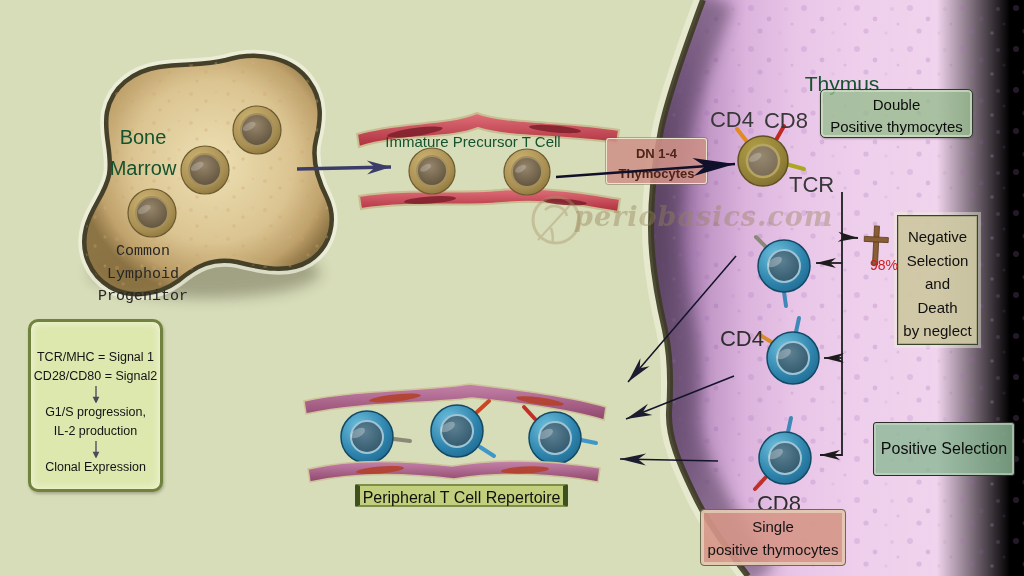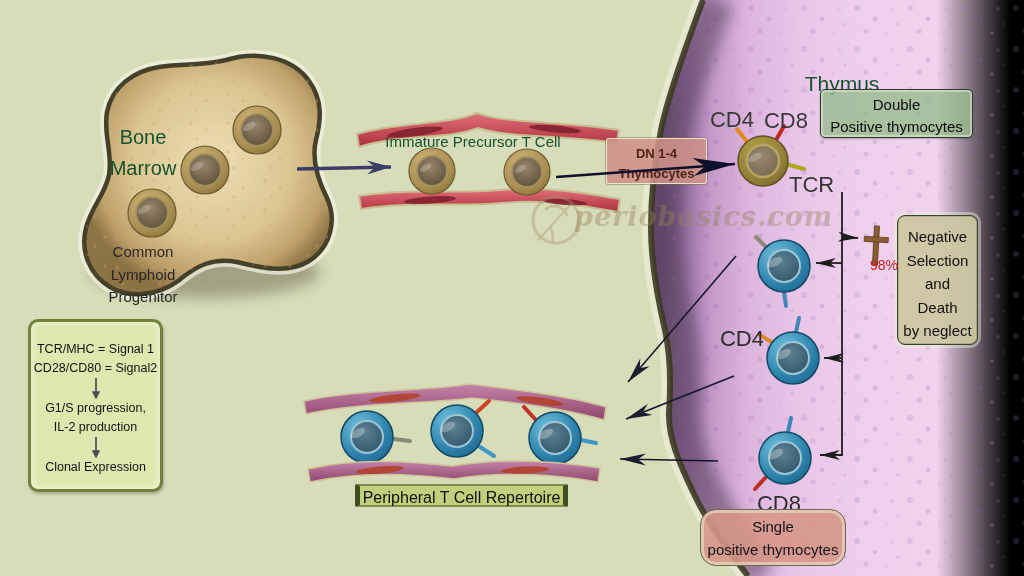--- a/index.html
+++ b/index.html
@@ -19,50 +19,50 @@
     font-size:30px;letter-spacing:2px;color:#262416;
   }
   .lbl{color:#14532d;margin-top:36px;}
   .box{box-sizing:border-box;}
   .dp-box{
     background:rgba(151,188,142,.8);border:1px solid #2f3a2c;border-radius:5px;
     box-shadow:inset 0 0 0 2px rgba(225,235,215,.55), 0 1px 2px rgba(0,0,0,.25);
     font-size:15px;color:#0c0c0c;line-height:1.45;padding-top:4px;
   }
   .neg-box{
-    background:rgba(206,199,162,.95);border:1px solid #39442e;border-radius:8px;
+    background:rgba(206,199,162,.95);border:1px solid #39442e;border-radius:0;
     box-shadow:0 0 0 3px rgba(238,240,220,.45), inset 0 0 0 1px rgba(120,130,90,.4);
     font-size:15px;color:#101010;line-height:23.5px;padding-top:9px;
   }
   .pos-box{
     background:rgba(141,184,151,.82);border:1px solid #2c2c2c;border-radius:3px;
     box-shadow:inset 0 0 0 2px rgba(210,225,205,.5);
     font-size:16px;color:#0e0e0e;line-height:52px;
   }
   .single-box{
-    background:rgba(214,150,136,.9);border:1px solid #6a6a52;border-radius:16px;
+    background:rgba(214,150,136,.9);border:1px solid #6a6a52;border-radius:4px;
     box-shadow:inset 0 0 0 3px rgba(235,228,200,.6);
     font-size:15px;color:#141414;line-height:1.5;padding-top:6px;
   }
   .dn-box{
     background:rgba(207,146,137,.88);border:1px solid rgba(240,235,210,.9);border-radius:3px;
     box-shadow:0 0 0 1px rgba(110,100,80,.45);
     font-size:13px;font-weight:600;color:#4e2418;line-height:1.55;padding-top:5px;
   }
   .peri-box{
     background:rgba(193,206,120,.95);
     border-top:2px solid #7d8d4a;border-bottom:2px solid #7d8d4a;
     border-left:5px solid #3f4f1f;border-right:5px solid #3f4f1f;
     font-size:16px;color:#101010;line-height:24px;border-radius:2px;
   }
   .signal-box{
     background:#dde8af;border:3px solid #70823e;border-radius:10px;
     box-shadow:1px 2px 3px rgba(60,60,40,.3), inset 0 0 8px rgba(255,255,244,.7);
     display:flex;flex-direction:column;align-items:center;justify-content:space-between;
-    padding:18px 2px 12px 2px;
+    padding:26px 2px 12px 2px;
     font-size:12.5px;color:#131313;
   }
   .signal-box .blk{line-height:1.5;}
   .wm-text{
     font-family:"DejaVu Serif", serif;font-style:italic;font-weight:bold;
     font-size:27px;color:rgba(150,130,90,.42);letter-spacing:1px;
   }
   .pct{color:#cc2020;font-size:14px;}
   .marker-lbl{font-size:22px;color:#383838;}
 </style>
@@ -309,21 +309,21 @@
       <ellipse cx="525" cy="470" rx="24" ry="3.5" fill="#b4412c" opacity="0.9" transform="rotate(-3 525 470)"></ellipse>
     </g>
   </svg>
 
 
   <div class="abs lbl ctr" style="left:782px;top:36px;width:120px;font-size:21px;">Thymus</div>
 
   <div class="abs lbl ctr ml" style="left:82px;top:86px;width:122px;font-size:20px;line-height:1.55;">Bone
 Marrow</div>
 
-  <div class="abs ctr ml" style="left:82px;top:241px;width:122px;font-size:15px;line-height:1.5;color:#262626;">Common
+  <div class="abs ctr ml" style="left:82px;top:241px;width:122px;font-size:15px;line-height:1.5;color:#262626;font-family:Liberation Mono, monospace;">Common
 Lymphoid
 Progenitor</div>
 
   <div class="abs lbl ctr" style="left:378px;top:97px;width:190px;font-size:15px;">Immature Precursor T Cell</div>
 
   <div class="abs box dn-box ctr ml" style="left:606px;top:138px;width:101px;height:46px;">DN 1-4
 Thymocytes</div>
 
   <div class="abs marker-lbl ctr" style="left:708px;top:107px;width:48px;">CD4</div>
   <div class="abs marker-lbl ctr" style="left:762px;top:108px;width:48px;">CD8</div>
@@ -338,20 +338,21 @@
     <div>and</div>
     <div>Death</div>
     <div>by neglect</div>
   </div>
 
   <div class="abs pct ctr" style="left:854px;top:257px;width:44px;text-align:right;">98%</div>
 
   <div class="abs marker-lbl ctr" style="left:718px;top:326px;width:48px;color:#2e2e2e;">CD4</div>
   <div class="abs marker-lbl ctr" style="left:755px;top:491px;width:48px;color:#2e2e2e;">CD8</div>
 
+  <div class="abs box pos-box ctr" style="left:873px;top:422px;width:142px;height:54px;">Positive Selection</div>
 
   <div class="abs box single-box ctr ml" style="left:700px;top:509px;width:146px;height:57px;">Single
 positive thymocytes</div>
 
   <div class="abs box peri-box ctr" style="left:355px;top:484px;width:213px;height:23px;">Peripheral T Cell Repertoire</div>
 
   <div class="abs box signal-box" style="left:28px;top:319px;width:135px;height:173px;">
     <div class="blk ctr">
       <div>TCR/MHC = Signal 1</div>
       <div>CD28/CD80 = Signal2</div>

